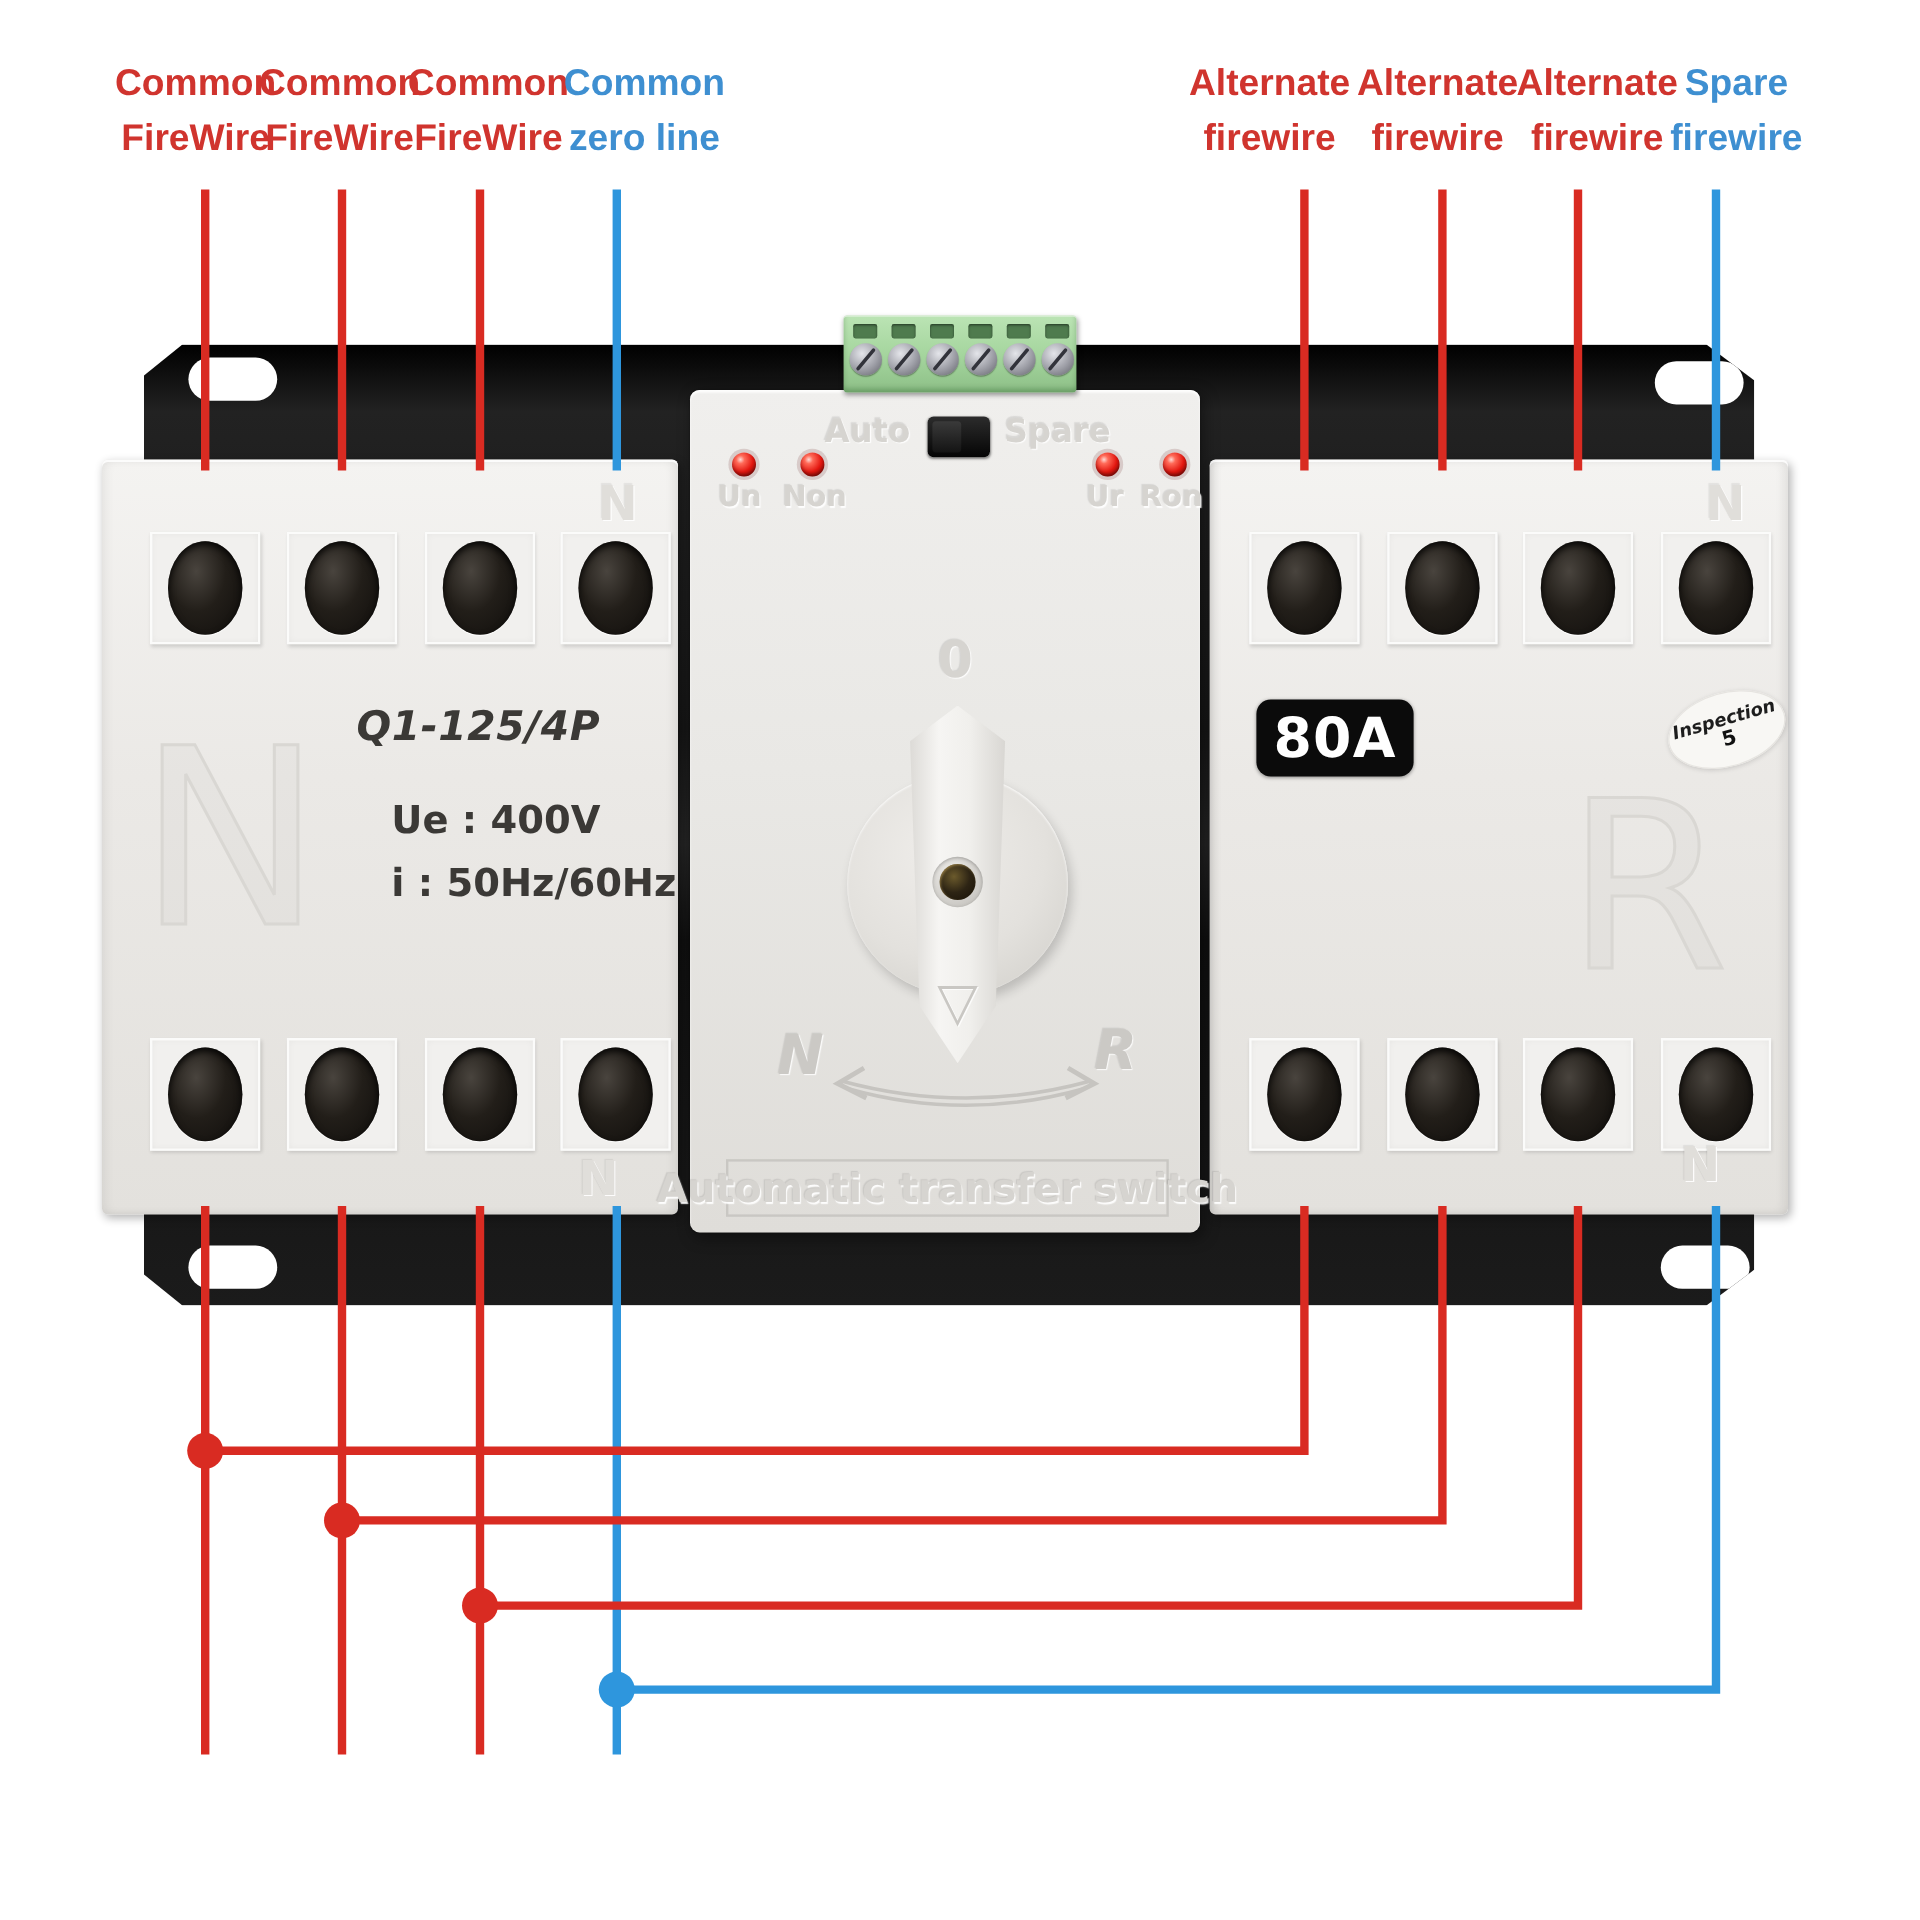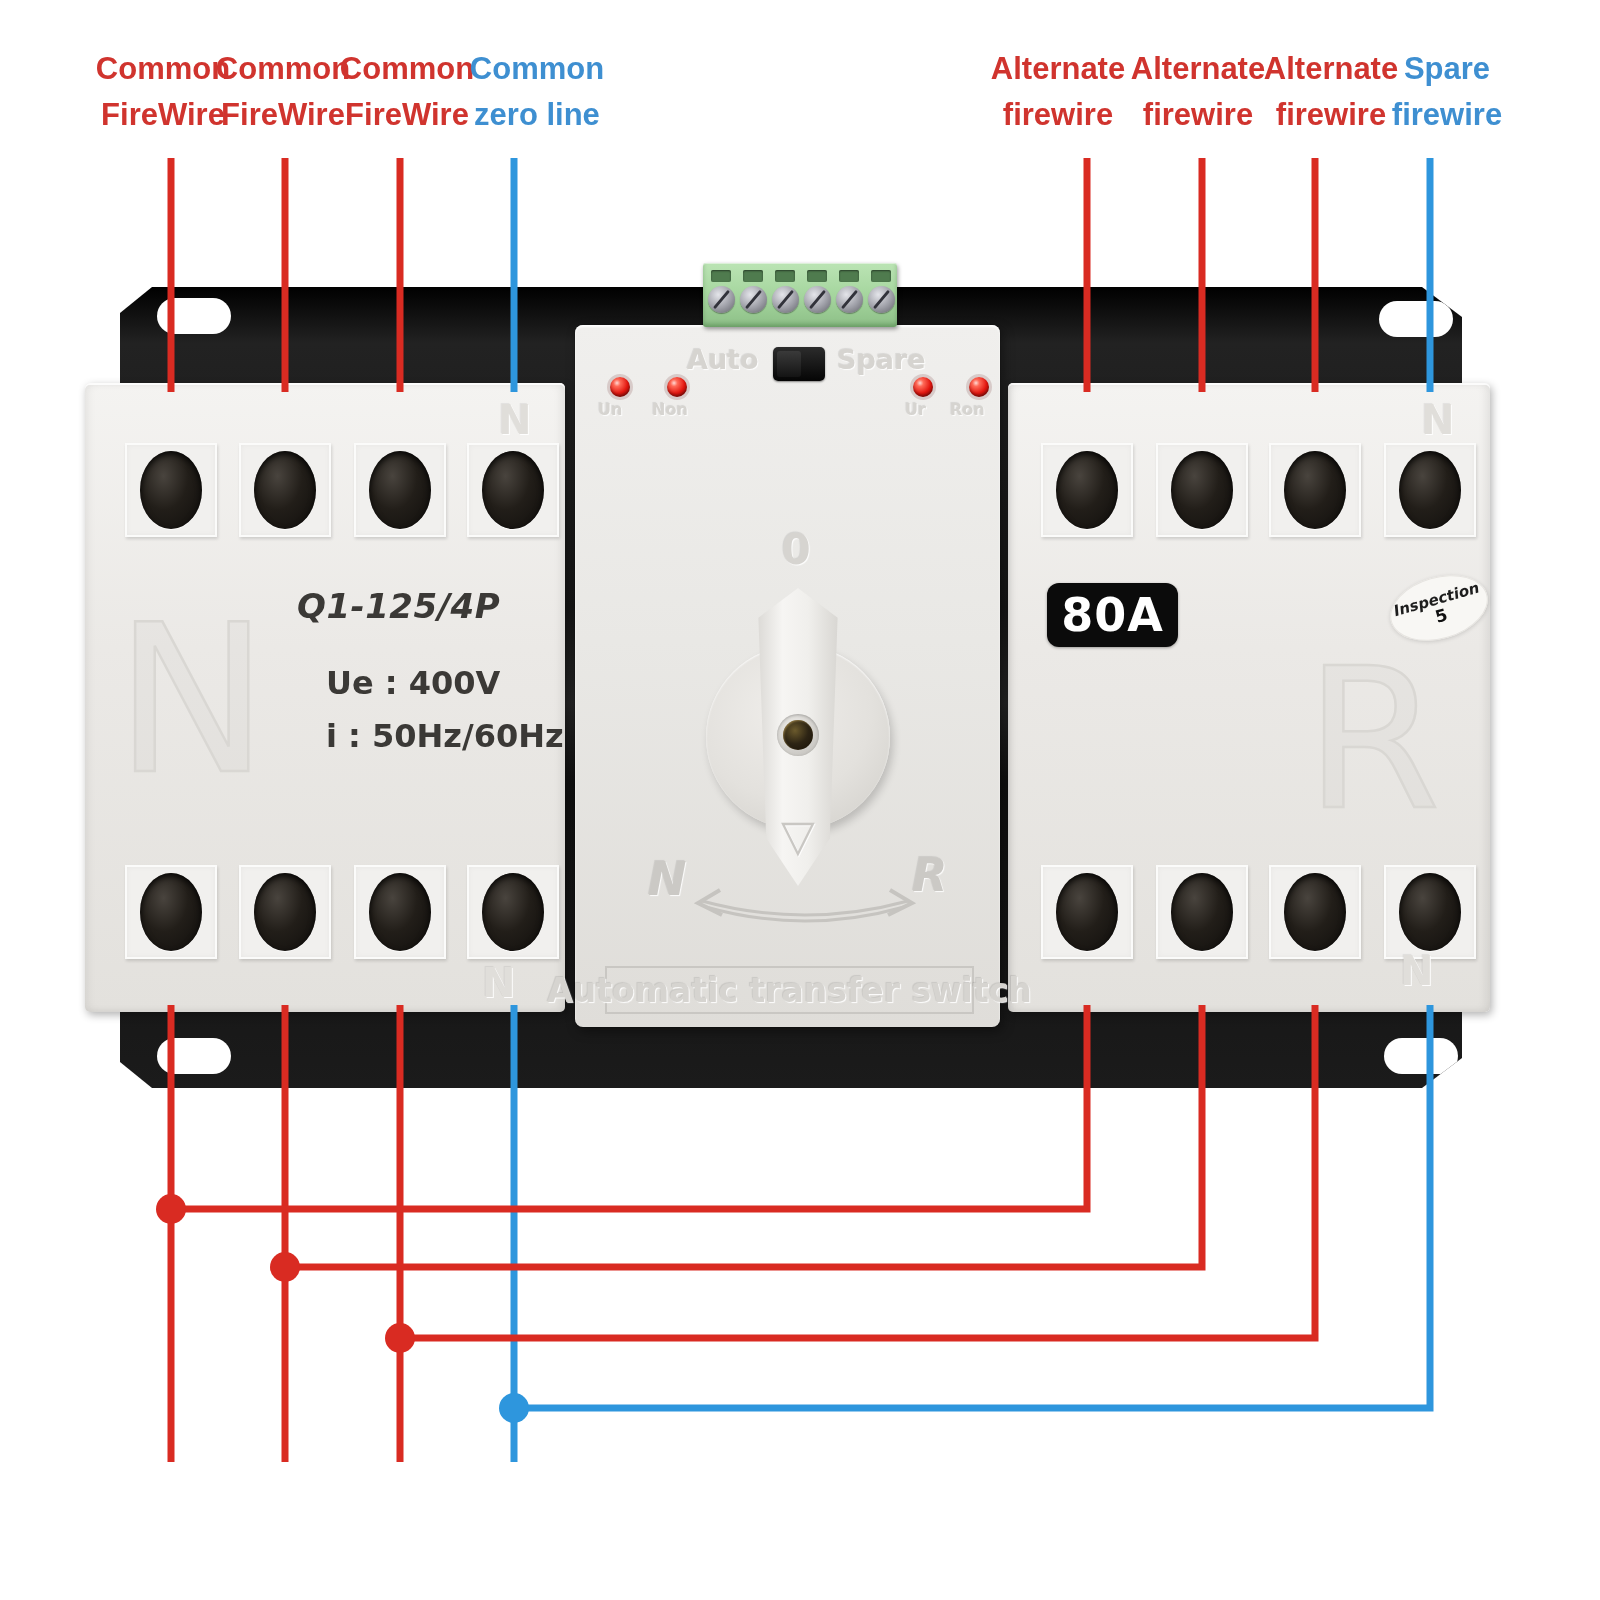--- a/index.html
+++ b/index.html
@@ -62,21 +62,21 @@
        background:linear-gradient(180deg,#f0efed 0%,#e9e8e5 45%,#dfddd9 100%);
        box-shadow:0 0 0 1px rgba(0,0,0,.08),3px 4px 12px rgba(0,0,0,.4),inset 0 2px 2px rgba(255,255,255,.9);}
   .mode-label{position:absolute;font-size:27px;font-weight:bold;}
   .slider{position:absolute;left:198px;top:22px;width:52px;height:34px;border-radius:5px;
        background:linear-gradient(180deg,#2c2c2c,#050505);box-shadow:0 1px 2px rgba(0,0,0,.45);}
   .slider::after{content:"";position:absolute;left:4px;top:4px;width:24px;height:26px;
        background:linear-gradient(180deg,#3a3a3a,#141414);border-radius:3px;}
   .led{position:absolute;width:20px;height:20px;border-radius:50%;
        background:radial-gradient(circle at 35% 30%,#ffd9d4 0%,#ff6a58 18%,#e31710 55%,#8f0b07 88%);
        box-shadow:0 0 0 3px rgba(90,8,6,.15),inset 0 -2px 3px rgba(0,0,0,.35);}
-  .led-label{position:absolute;font-size:16px;font-weight:bold;text-align:right;}
+  .led-label{position:absolute;font-size:24px;font-weight:bold;text-align:right;}
   .knob-zero{position:absolute;left:196px;top:200px;width:50px;text-align:center;font-size:42px;font-weight:bold;}
   .knob-base{position:absolute;left:131px;top:320px;width:184px;height:184px;border-radius:50%;
        background:radial-gradient(circle at 42% 35%,#efedea 0%,#e3e1dd 55%,#cfcdc8 100%);
        box-shadow:3px 5px 9px rgba(0,0,0,.18),inset 0 1px 2px rgba(255,255,255,.85);}
   .handle{position:absolute;left:180px;top:263px;width:86px;height:298px;
        background:linear-gradient(90deg,#d9d7d3 0%,#f6f5f3 32%,#f0efec 62%,#d6d4d0 100%);
        clip-path:polygon(50% 0%,96% 10%,87% 84%,50% 100%,13% 84%,4% 10%);
        filter:drop-shadow(3px 3px 4px rgba(0,0,0,.25));}
   .screw{position:absolute;left:202px;top:389px;width:42px;height:42px;border-radius:50%;
        background:radial-gradient(circle at 40% 35%,#f2f1ee 0%,#d9d7d3 45%,#bbb9b4 100%);

